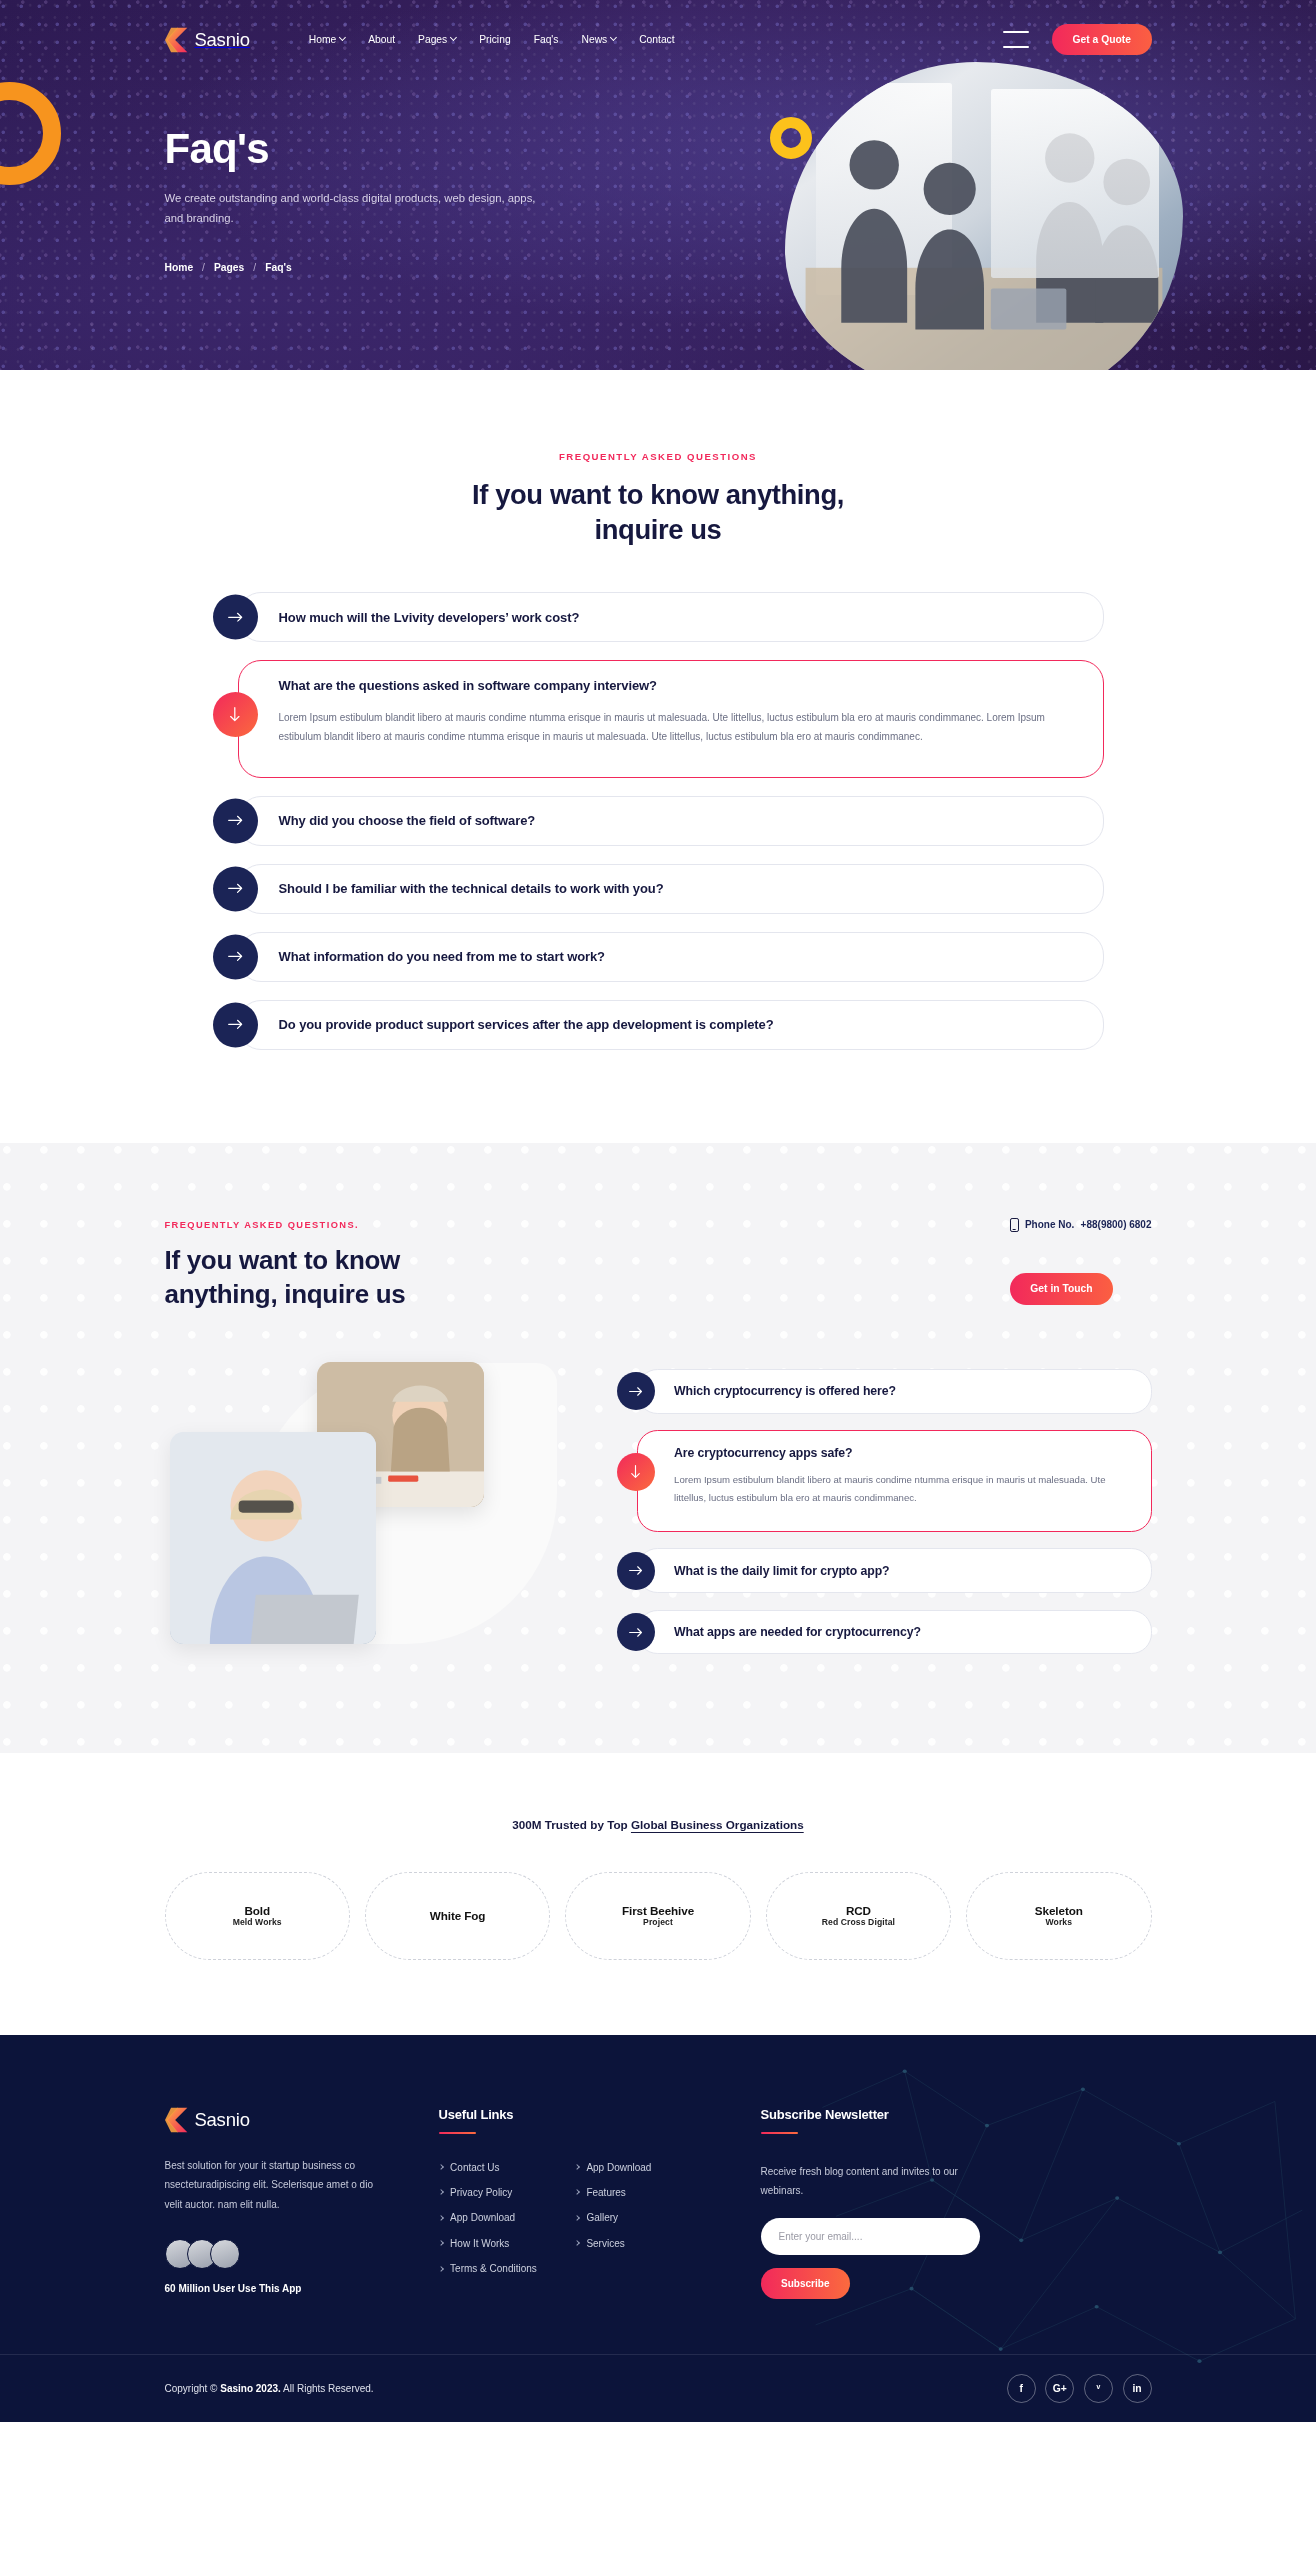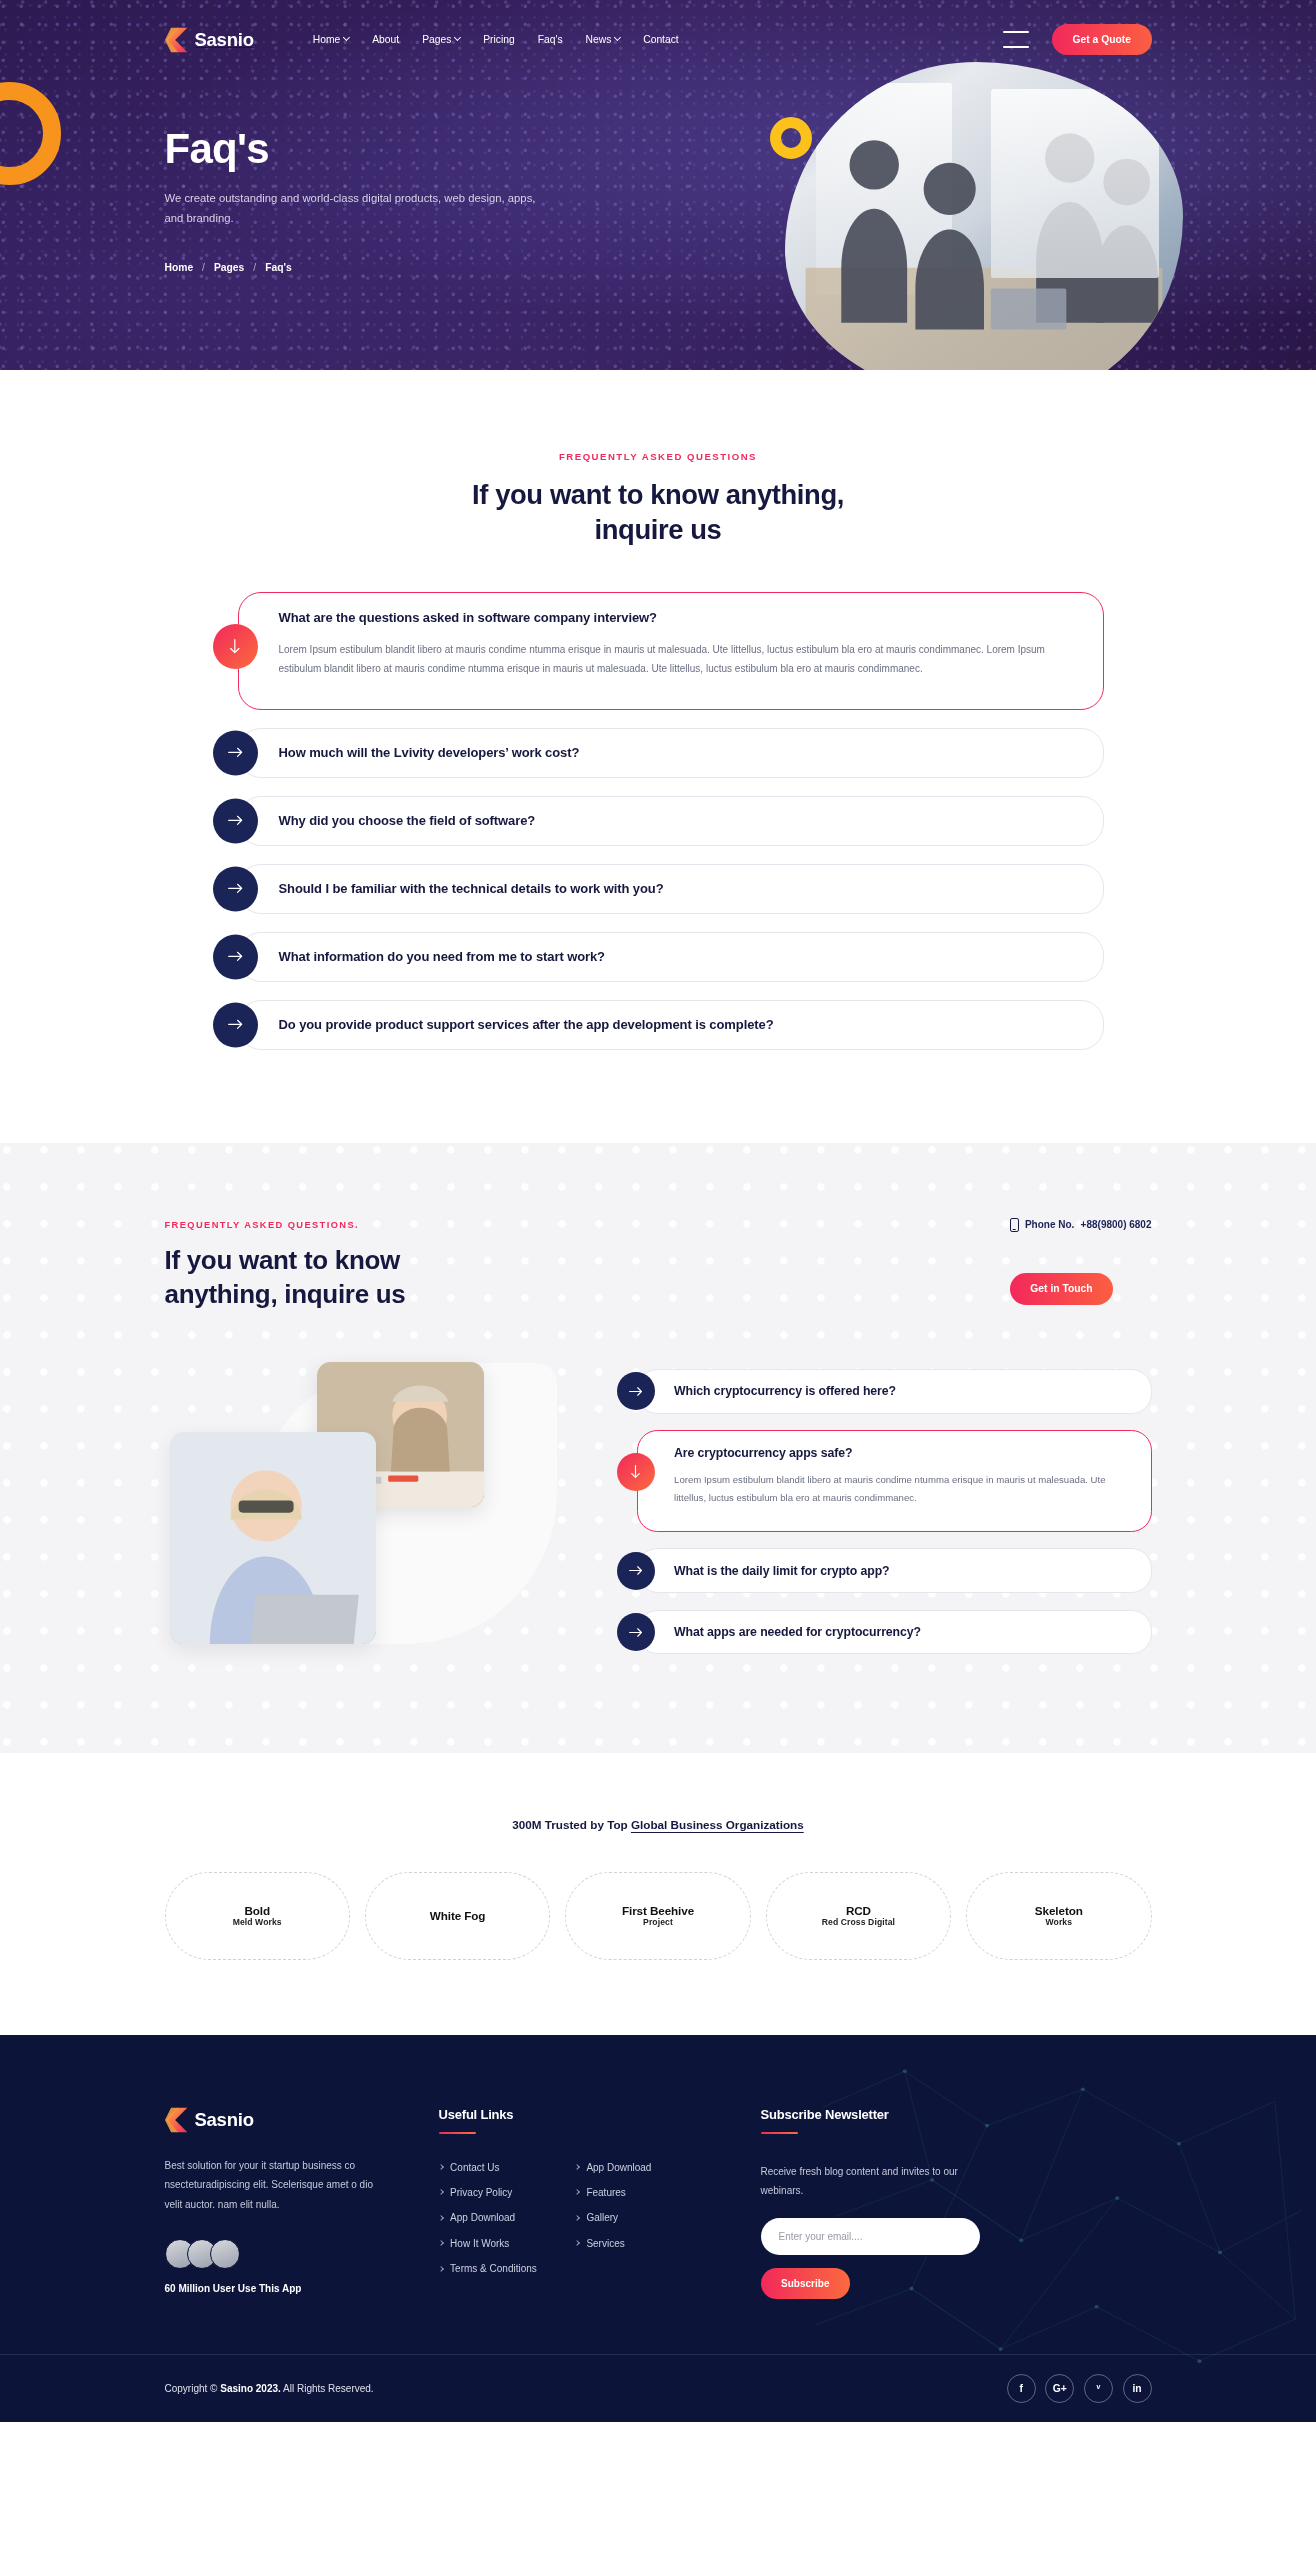--- a/index.html
+++ b/index.html
@@ -23,21 +23,21 @@
         background:radial-gradient(circle at 46% 42%, rgba(255,255,255,.07) 0 1px, transparent 1.7px) 0 0/12.3px 12.3px;}
   .orange-ring{position:absolute;left:-42px;top:82px;width:103px;height:103px;border-radius:50%;
         border:18px solid #f7941e;}
   .hero-inner{position:relative;z-index:3;width:987px;margin:0 auto;}
 
   
   .nav{display:flex;align-items:center;height:79px;}
   .logo{display:flex;align-items:center;gap:6.9px;}
   .logo-mark{width:23px;height:26px;position:relative;flex:0 0 auto;}
   .logo-mark svg{display:block}
-  .logo-text{font-size:18.5px;font-weight:700;color:#fff;letter-spacing:-0.2px;}
+  .logo-text{font-size:18.5px;font-weight:400;color:#fff;letter-spacing:-0.2px;}
   .menu{display:flex;align-items:center;gap:23px;margin-left:59px;}
   .menu a{color:#fff;text-decoration:none;font-size:10.3px;font-weight:500;display:flex;align-items:center;gap:4.1px;white-space:nowrap;}
   .caret{display:inline-block;width:4.8px;height:4.8px;border-right:1.1px solid #fff;border-bottom:1.1px solid #fff;transform:rotate(45deg) translate(-1.4px,-1.4px);}
   .nav-right{margin-left:auto;display:flex;align-items:center;gap:23px;}
   .burger{width:26px;height:16.5px;display:flex;flex-direction:column;justify-content:space-between;cursor:pointer;}
   .burger i{display:block;height:2.1px;background:#fff;border-radius:1.4px;}
   .burger i:nth-child(2){width:100%}
   .btn-grad{background:linear-gradient(90deg,#f2295b,#fb5f42);color:#fff;border:none;border-radius:20.6px;
         padding:10.3px 20.6px;font-size:10.3px;font-weight:600;cursor:pointer;font-family:inherit;white-space:nowrap;}
 
@@ -248,41 +248,41 @@
 
 <section class="sec1">
   <div class="wrap">
     <div class="eyebrow">FREQUENTLY ASKED QUESTIONS</div>
     <h2 class="h2">
       <span>If you want to know anything,</span><br>
       <span>inquire us</span>
     </h2>
 
     <div class="acc-list">
+      <div class="acc">
+        <div class="icon-circ">
+          <svg width="15" height="9.6" viewBox="0 0 22 14">
+              <path d="M1 7h18M14 1l6 6-6 6" stroke="#fff" stroke-width="1.8" fill="none" stroke-linecap="round" stroke-linejoin="round"></path>
+            </svg>
+          </div>
+        <div class="acc-box">
+            <div class="acc-q">How much will the Lvivity developers’ work cost?</div>
+          </div>
+      </div>
+
       <div class="acc open">
         <div class="icon-circ">
           <svg width="9.6" height="15" viewBox="0 0 14 22">
               <path d="M7 1v18M1 14l6 6 6-6" stroke="#fff" stroke-width="1.8" fill="none" stroke-linecap="round" stroke-linejoin="round"></path>
             </svg>
           </div>
         <div class="acc-box">
           <div class="acc-q">What are the questions asked in software company interview?</div>
           <p class="acc-a">Lorem Ipsum estibulum blandit libero at mauris condime ntumma erisque in mauris ut malesuada. Ute littellus, luctus  estibulum bla ero at mauris condimmanec. Lorem Ipsum estibulum blandit libero at mauris condime ntumma erisque in mauris ut malesuada. Ute littellus, luctus  estibulum bla ero at mauris condimmanec.</p>
         </div>
-      </div>
-
-      <div class="acc">
-        <div class="icon-circ">
-          <svg width="15" height="9.6" viewBox="0 0 22 14">
-              <path d="M1 7h18M14 1l6 6-6 6" stroke="#fff" stroke-width="1.8" fill="none" stroke-linecap="round" stroke-linejoin="round"></path>
-            </svg>
-          </div>
-        <div class="acc-box">
-            <div class="acc-q">How much will the Lvivity developers’ work cost?</div>
-          </div>
       </div>
 
       <div class="acc">
         <div class="icon-circ">
           <svg width="15" height="9.6" viewBox="0 0 22 14">
               <path d="M1 7h18M14 1l6 6-6 6" stroke="#fff" stroke-width="1.8" fill="none" stroke-linecap="round" stroke-linejoin="round"></path>
             </svg>
           </div>
         <div class="acc-box">
             <div class="acc-q">Why did you choose the field of software?</div>

